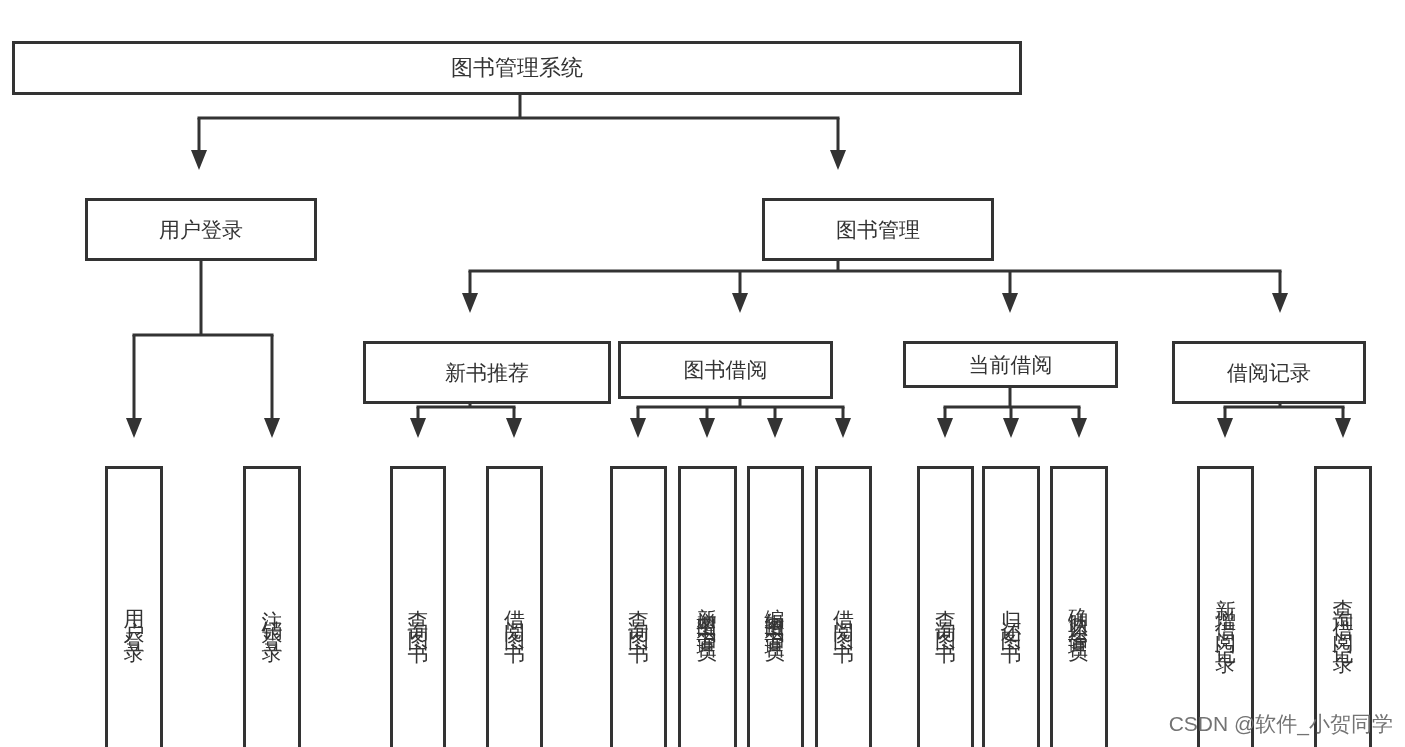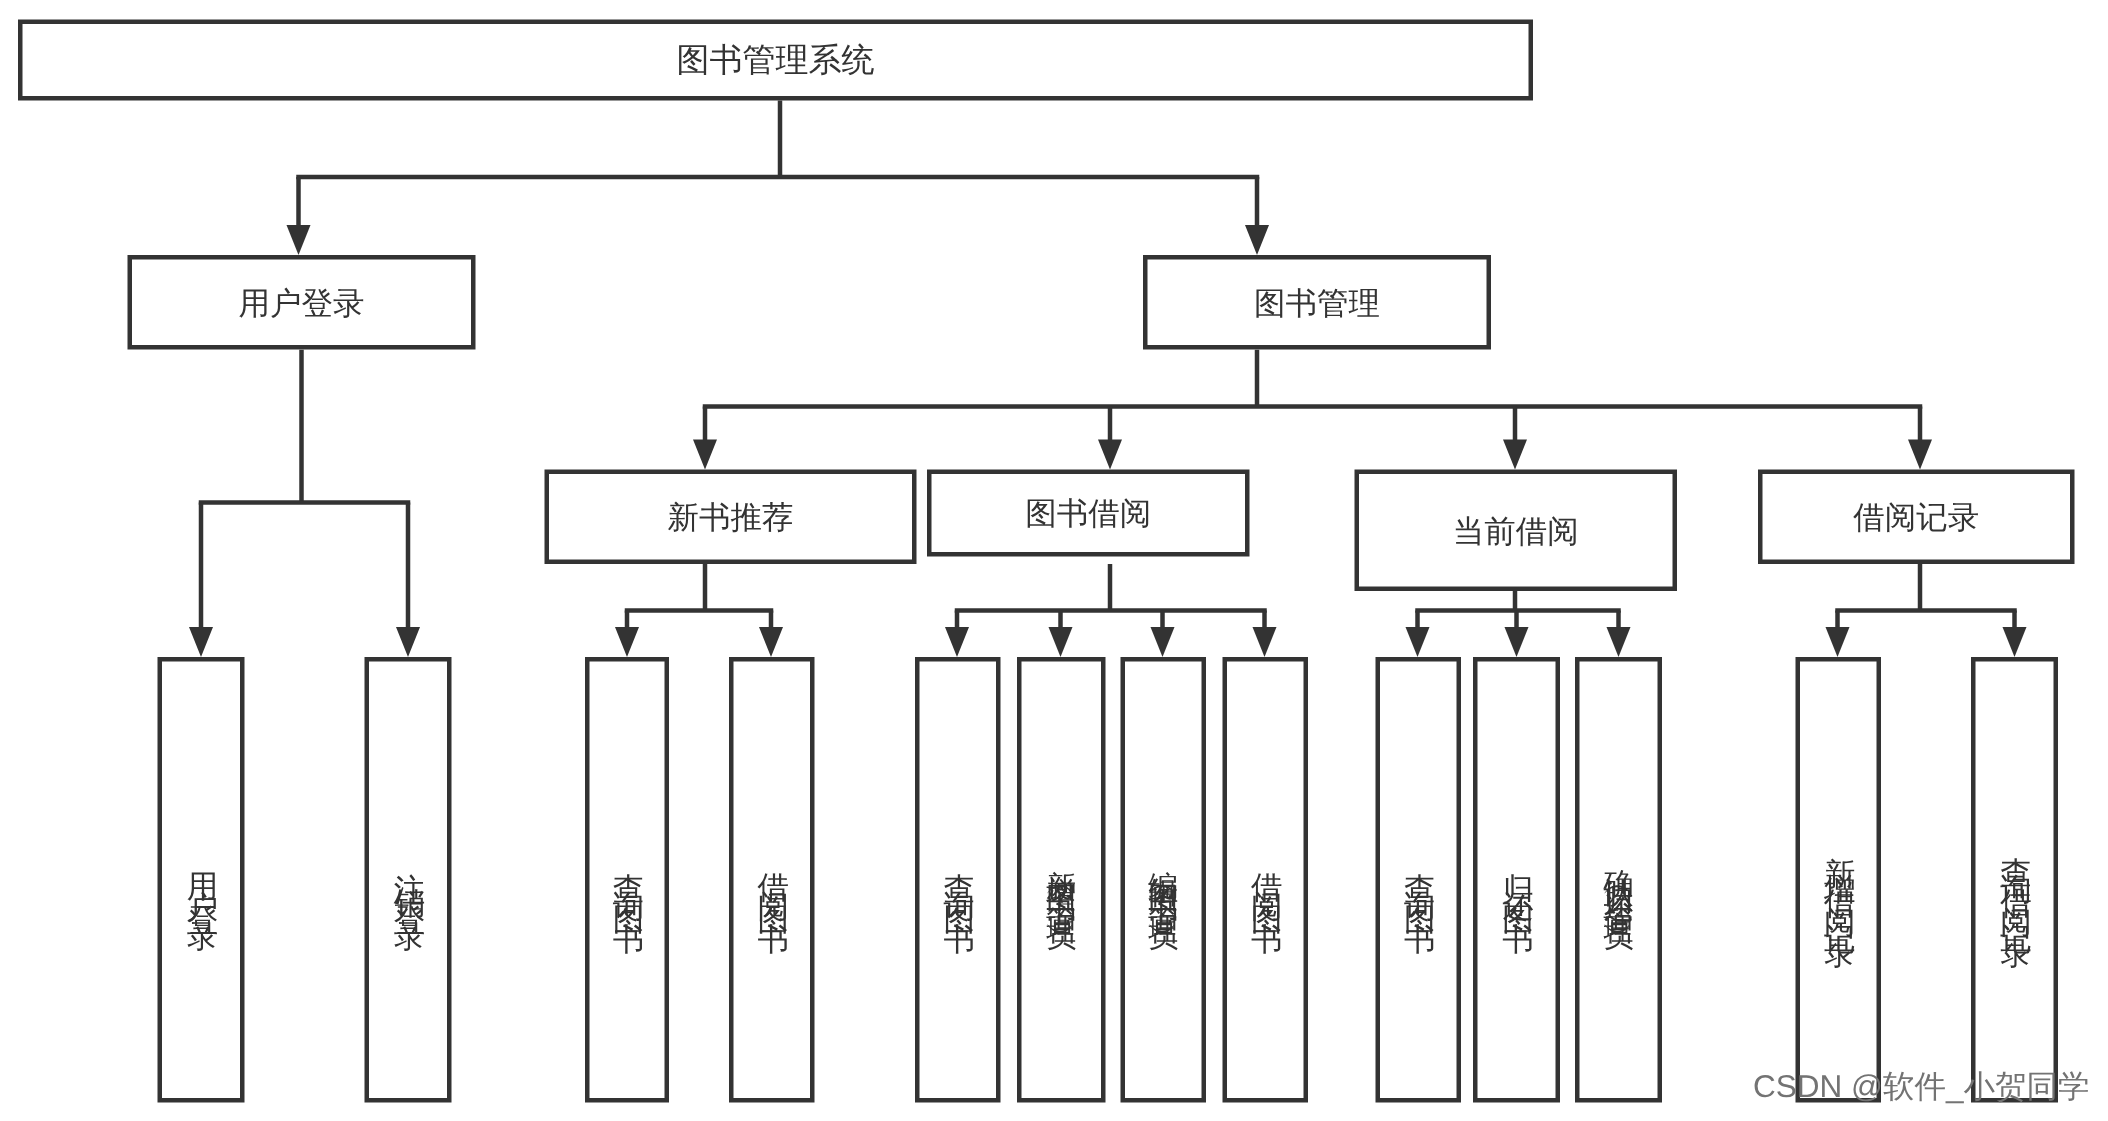--- a/index.html
+++ b/index.html
@@ -15,20 +15,21 @@
     position:absolute;
     box-sizing:border-box;
     border:3px solid #333333;
     background:#ffffff;
     display:flex;
     align-items:center;
     justify-content:center;
     color:#333333;
     font-size:21px;
     z-index:2;
+    margin-top:28px;
   }
   .node.root { font-size:22px; }
   .vnode {
     writing-mode:vertical-rl;
     text-orientation:mixed;
     letter-spacing:11px;
     font-size:21px;
   }
   .vnode.tight {
     font-size:20px;
@@ -114,24 +115,24 @@
   <div class="node" style="left:762px;top:170px;width:232px;height:63px">
     <span>图书管理</span>
   </div>
 
   <div class="node" style="left:363px;top:313px;width:248px;height:63px">
     <span>新书推荐</span>
   </div>
   <div class="node" style="left:618px;top:313px;width:215px;height:58px">
     <span>图书借阅</span>
   </div>
-  <div class="node" style="left:903px;top:313px;width:215px;height:81px">
+  <div class="node" style="left:903px;top:313px;width:215px;height:47px">
     <span>当前借阅</span>
   </div>
-  <div class="node" style="left:1172px;top:313px;width:211px;height:63px">
+  <div class="node" style="left:1172px;top:313px;width:194px;height:63px">
     <span>借阅记录</span>
   </div>
 
   <div class="node vnode" style="left:105px;top:438px;width:58px;height:297px">
     <span>用户登录</span>
   </div>
   <div class="node vnode" style="left:243px;top:438px;width:58px;height:297px">
     <span>注销登录</span>
   </div>
 

